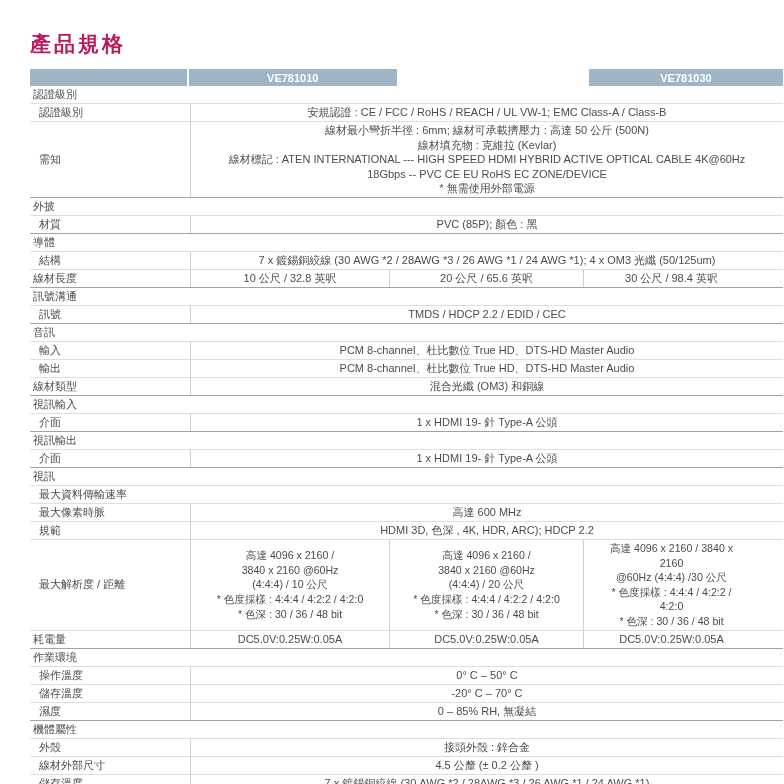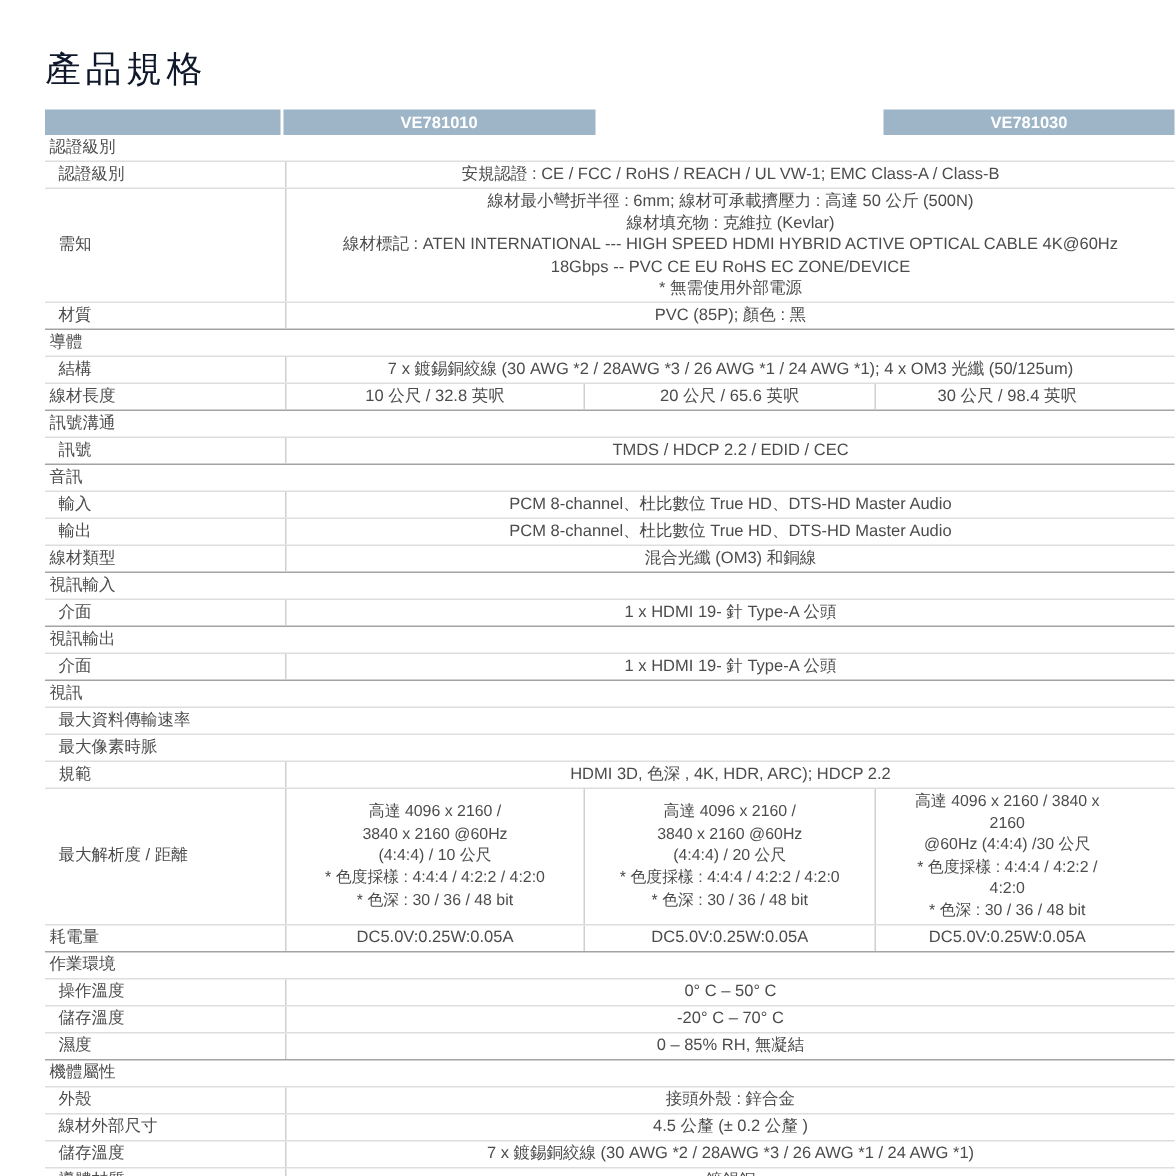--- a/index.html
+++ b/index.html
@@ -1,19 +1,19 @@
 <!DOCTYPE html>
 <html><head>
 <meta charset="utf-8">
 <style>
   * { margin:0; padding:0; box-sizing:border-box; }
   html,body { width:784px; height:784px; background:#ffffff;
     font-family:"Liberation Sans","DejaVu Sans",sans-serif; }
   .page { padding:30px 0 0 30px; }
-  .page-title { font-size:24px; font-weight:normal; color:#0f172a;
+  .page-title { font-size:21px; font-weight:bold; color:#be185d;
     letter-spacing:3px; margin-bottom:11px; }
   .spec-table { width:753px; font-size:11px; color:#4c4c4c;
     border-bottom:1px solid #b8b8b8; }
   
   .thead { display:flex; height:17px; }
   .thead .hcell { background:#9EB5C8; color:#ffffff; font-weight:bold;
     font-size:11px; display:flex; align-items:center; justify-content:center; }
   .hc0 { width:160px; }
   .hc1 { width:212px; margin-left:2px; }
   .hc2 { width:192px; margin-left:2px;margin-top:40px; }
@@ -57,20 +57,23 @@
           <div class="label indent">認證級別</div>
           <div class="val span">安規認證 : CE / FCC / RoHS / REACH / UL VW-1; EMC Class-A / Class-B</div>
         </div>
         <div class="row data">
           <div class="label indent">需知</div>
           <div class="val span">線材最小彎折半徑 : 6mm; 線材可承載擠壓力 : 高達 50 公斤 (500N)
 線材填充物 : 克維拉 (Kevlar)
 線材標記 : ATEN INTERNATIONAL --- HIGH SPEED HDMI HYBRID ACTIVE OPTICAL CABLE 4K@60Hz
 18Gbps -- PVC CE EU RoHS EC ZONE/DEVICE
 * 無需使用外部電源</div>
+        </div>
+        <div class="row section">
+          <div class="label">外披</div>
         </div>
         <div class="row data">
           <div class="label indent">材質</div>
           <div class="val span">PVC (85P); 顏色 : 黑</div>
         </div>
         <div class="row section">
           <div class="label">導體</div>
         </div>
         <div class="row data">
           <div class="label indent">結構</div>
@@ -119,20 +122,21 @@
           <div class="val span">1 x HDMI 19- 針 Type-A 公頭</div>
         </div>
         <div class="row section">
           <div class="label">視訊</div>
         </div>
         <div class="row data">
           <div class="label indent">最大資料傳輸速率</div>
         </div>
         <div class="row data">
           <div class="label indent">最大像素時脈</div>
+          <div class="val span">高達 600 MHz</div>
         </div>
         <div class="row data">
           <div class="label indent">規範</div>
           <div class="val span">HDMI 3D, 色深 , 4K, HDR, ARC); HDCP 2.2</div>
         </div>
         <div class="row data">
           <div class="label indent">最大解析度 / 距離</div>
           <div class="val v1 small">高達 4096 x 2160 /
 3840 x 2160 @60Hz
 (4:4:4) / 10 公尺

